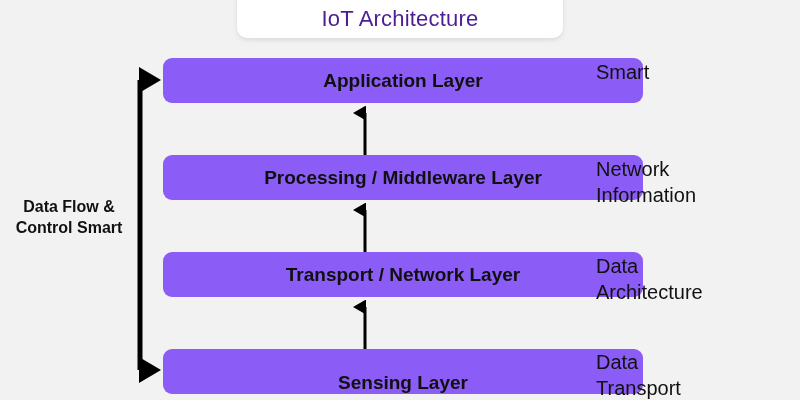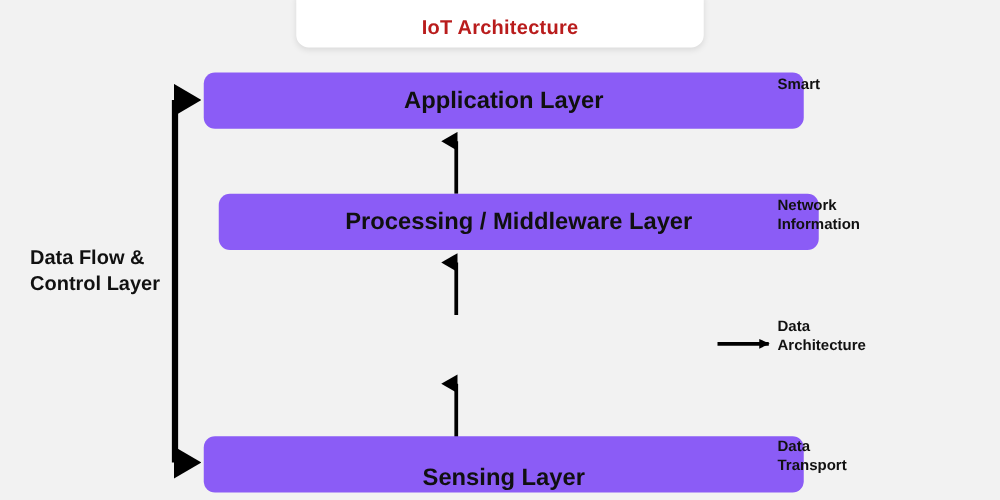--- a/index.html
+++ b/index.html
@@ -30,23 +30,23 @@
     background: #ffffff;
     border-radius: 10px;
     box-shadow: 0 2px 5px rgba(0,0,0,0.10);
     display: flex;
     align-items: flex-end;
     justify-content: center;
     padding-bottom: 6px;
     box-sizing: border-box;
   }
   .title-text {
-    font-size: 16px;
-    font-weight: bold;
-    color: #b91c1c;
+    font-size: 22px;
+    font-weight: normal;
+    color: #4c1d95;
     letter-spacing: 0.2px;
     white-space: nowrap;
   }
 
   
   .layer-box {
     position: absolute;
     left: 163px;
     width: 480px;
     height: 45px;
@@ -61,45 +61,45 @@
     font-size: 19px;
     font-weight: bold;
     color: #101010;
     white-space: nowrap;
     text-align: center;
   }
 
   
   .out-label {
     position: absolute;
-    left: 622px;
+    left: 596px;
     width: 175px;
-    font-size: 12px;
-    font-weight: bold;
+    font-size: 20px;
+    font-weight: normal;
     color: #111111;
     line-height: 1.28;
   }
 
   
   .arrows {
     position: absolute;
     left: 0;
     top: 0;
     width: 800px;
     height: 400px;
     pointer-events: none;
   }
 
   
   .flow-caption {
     position: absolute;
-    left: 24px;
+    left: 8px;
     top: 196px;
     width: 122px;
-    text-align: left;
+    text-align: center;
     font-size: 16px;
     font-weight: bold;
     color: #111111;
     line-height: 1.32;
   }
 </style>
 </head>
 <body>
 
 <div class="canvas">
@@ -147,38 +147,41 @@
     <g>
       <line x1="574" y1="275" x2="615" y2="275" stroke="#000000" stroke-width="3" marker-end="url(#ah-right)"></line>
     </g>
     <g>
       <line x1="574" y1="371" x2="615" y2="371" stroke="#000000" stroke-width="3" marker-end="url(#ah-right)"></line>
     </g>
   </svg>
 
   <div class="flow-caption">
     <div>Data Flow &amp;</div>
-    <div>Control Layer</div>
+    <div>Control Smart</div>
   </div>
 
   <div class="layer-box" style="top:58px;">
     <span class="layer-label">Application Layer</span>
   </div>
   <div class="out-label" style="top:60px;">
     <div>Smart</div>
   </div>
 
-  <div class="layer-box" style="top:155px;margin-left:12px;">
+  <div class="layer-box" style="top:155px;">
     <span class="layer-label">Processing / Middleware Layer</span>
   </div>
   <div class="out-label" style="top:157px;">
     <div>Network</div>
     <div>Information</div>
   </div>
 
+  <div class="layer-box" style="top:252px;">
+    <span class="layer-label">Transport / Network Layer</span>
+  </div>
   <div class="out-label" style="top:254px;">
     <div>Data</div>
     <div>Architecture</div>
   </div>
 
   <div class="layer-box" style="top:349px;align-items:flex-end;">
     <span class="layer-label">Sensing Layer</span>
   </div>
   <div class="out-label" style="top:350px;">
     <div>Data</div>

